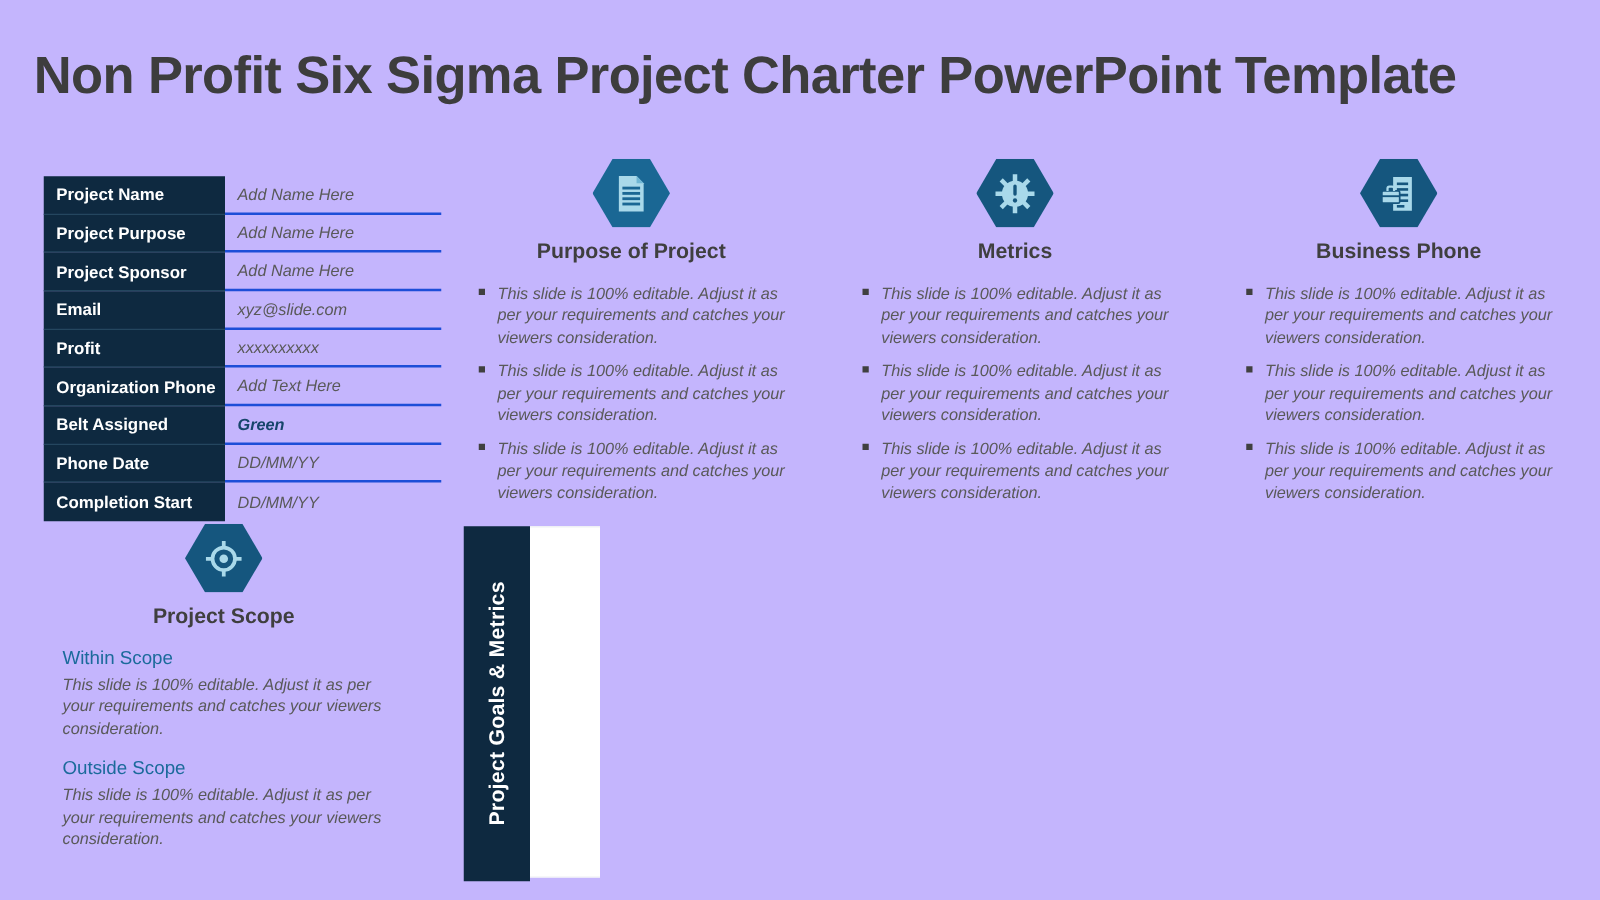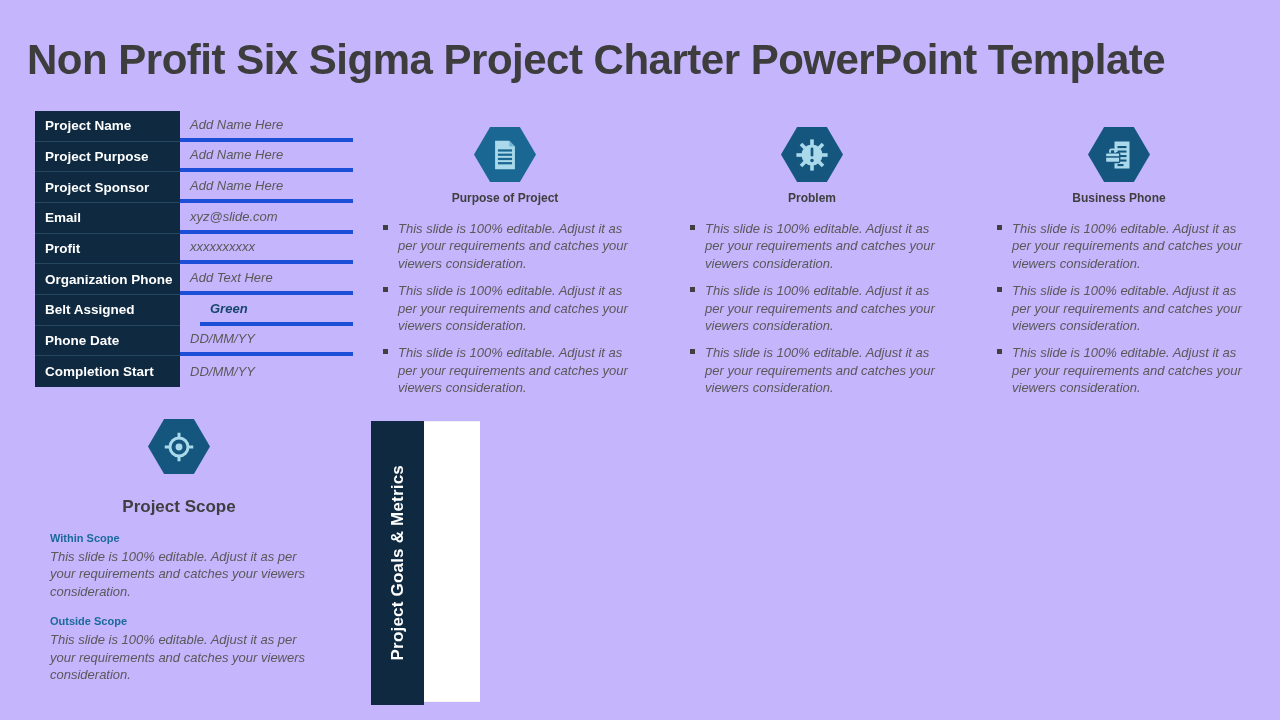--- a/index.html
+++ b/index.html
@@ -9,51 +9,51 @@
   }
   *{margin:0;padding:0;box-sizing:border-box;}
   html,body{background:#fff;}
   body{font-family:"Liberation Sans",sans-serif;}
   .slide{position:relative;width:1280px;height:720px;background:#c4b5fd;overflow:hidden;}
 
   .title{position:absolute;left:27px;top:36px;width:1220px;
     font-size:42px;font-weight:700;color:#3d3d3d;letter-spacing:-0.5px;}
 
   
-  .charter{position:absolute;left:17px;top:111px;width:318px;height:276px;
+  .charter{position:absolute;left:17px;top:141px;width:318px;height:276px;
     display:grid;grid-template-columns:145px 173px;grid-template-rows:repeat(9,1fr);padding-left:18px;}
   .charter .label{background:var(--navy);color:#fff;font-weight:700;font-size:13.5px;
     display:flex;align-items:center;padding-left:10px;border-bottom:1px solid var(--cell-sep);}
   .charter .label.last{border-bottom:none;}
   .charter .value{display:flex;align-items:center;padding-left:10px;
-    font-size:13px;font-style:italic;color:var(--body);border-bottom:4px solid #1d4ed8;}
+    font-size:13px;font-style:italic;color:var(--body);border-bottom:2px solid #1d4ed8;}
   .charter .value.last{border-bottom:none;}
-  .charter .value.highlight{font-weight:700;color:var(--green-value);margin-left:20px;}
+  .charter .value.highlight{font-weight:700;color:var(--green-value);}
 
   
   .hex{width:62px;height:55px;display:flex;align-items:center;justify-content:center;
     clip-path:polygon(26% 0,74% 0,100% 50%,74% 100%,26% 100%,0 50%);}
   .hex.light{background:var(--hex-light);}
   .hex.dark{background:var(--hex-dark);}
 
   
   .col{position:absolute;top:127px;width:268px;}
   .col .hex{margin:0 auto;}
-  .col-heading{margin-top:9px;text-align:center;font-size:12px;font-weight:700;color:var(--heading);}
+  .col-heading{margin-top:9px;text-align:center;font-size:17px;font-weight:700;color:var(--heading);}
   .bullets{margin-top:15px;padding-left:12px;}
   .bullet{display:flex;margin-bottom:10px;}
   .bullet-marker{flex:0 0 5px;width:5px;height:5px;background:#404040;margin-top:5px;margin-right:10px;}
   .bullet-text{width:240px;font-size:13px;font-style:italic;color:var(--body);line-height:1.34;}
 
   
   .scope{position:absolute;left:50px;top:419px;width:258px;}
   .scope .hex{margin:0 auto;}
-  .scope-title{margin-top:23px;text-align:center;font-size:17px;font-weight:700;color:var(--heading);}
+  .scope-title{margin-top:9px;text-align:center;font-size:17px;font-weight:700;color:var(--heading);}
   .scope-sub{margin-top:15px;}
-  .scope-sub-heading{font-size:11px;font-weight:700;color:var(--scope-heading);}
+  .scope-sub-heading{font-size:15px;font-weight:400;color:var(--scope-heading);}
   .scope-sub-body{margin-top:4px;width:256px;font-size:13px;font-style:italic;color:var(--body);line-height:1.34;}
 
   
   .goals-bar{position:absolute;left:371px;top:421px;width:53px;height:284px;background:var(--navy);
     display:flex;align-items:center;justify-content:center;}
   .goals-label{writing-mode:vertical-rl;transform:rotate(180deg);
     color:#fff;font-weight:700;font-size:17px;letter-spacing:0.2px;white-space:nowrap;}
   .goals-panel{position:absolute;left:424px;top:421px;width:56px;height:281px;background:#fff;
     border-top:1px solid #eef1f3;border-bottom:1px solid #f3f5f6;}
 </style>
@@ -130,21 +130,21 @@
             <rect x="1.6" y="10.8" width="4" height="2.4" transform="rotate(45 12 12)"></rect>
             <rect x="18.4" y="10.8" width="4" height="2.4" transform="rotate(45 12 12)"></rect>
           </g>
         </g>
         <g fill="#15567e">
           <rect x="11.1" y="7" width="1.8" height="6" rx="0.9"></rect>
           <circle cx="12" cy="15.6" r="1.15"></circle>
         </g>
       </svg>
     </div>
-    <div class="col-heading">Problem</div>
+    <div class="col-heading">Metrics</div>
     <div class="bullets">
       <div class="bullet">
         <span class="bullet-marker"></span>
         <span class="bullet-text">This slide is 100% editable. Adjust it as per your requirements and catches your viewers consideration.</span>
       </div>
       <div class="bullet">
         <span class="bullet-marker"></span>
         <span class="bullet-text">This slide is 100% editable. Adjust it as per your requirements and catches your viewers consideration.</span>
       </div>
       <div class="bullet">

